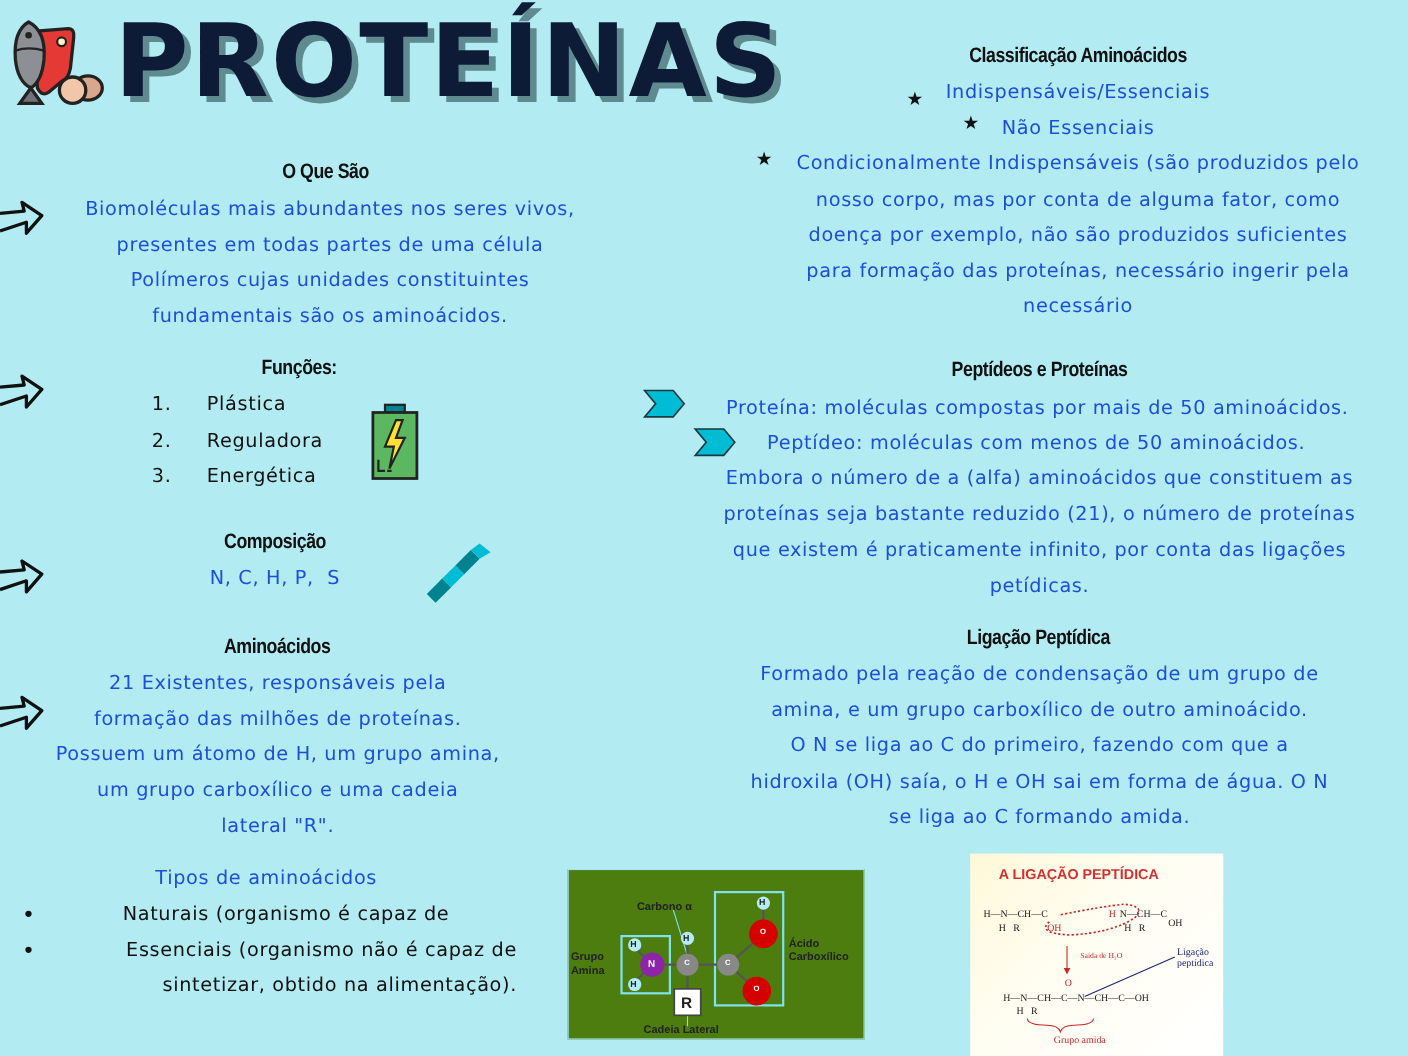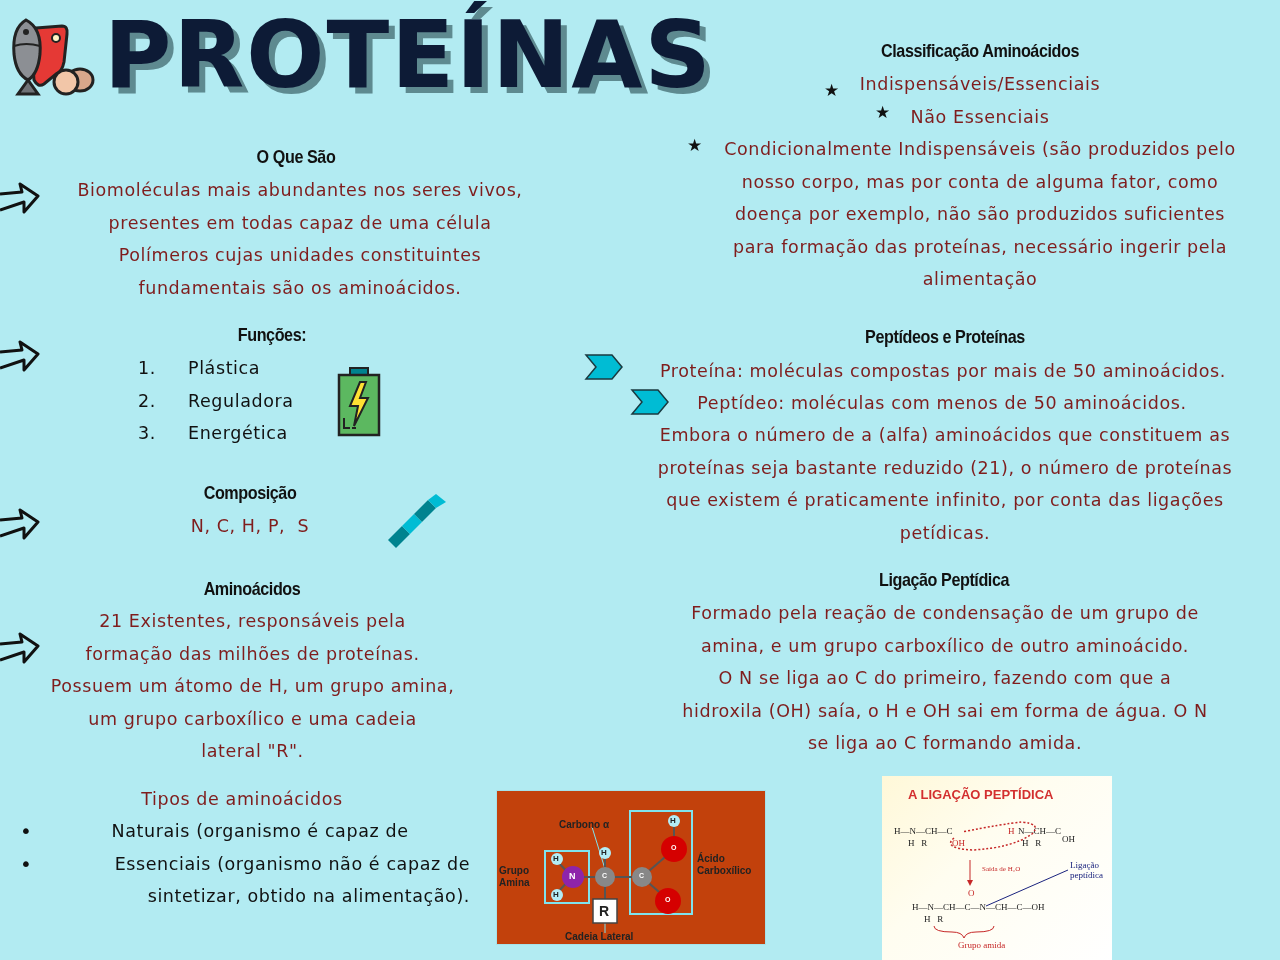--- a/index.html
+++ b/index.html
@@ -28,34 +28,34 @@
     letter-spacing: -0.5px;
     color: #111;
     text-align: center;
     transform: scaleX(0.85);
   }
   .body-text {
     font-family: "DejaVu Sans", sans-serif;
     font-size: 17.5px;
     line-height: 32.5px;
     text-align: center;
-    color: #7f1d1d;
+    color: #1d4ed8;
     letter-spacing: 0.6px;
   }
   .arrow-icon { width: 44px; height: 36px; }
   .star-icon { font-size: 17px; line-height: 1; color: #111; }
   .chev-icon { width: 40px; height: 28px; }
   .fn-row { display: flex; font-size: 17.5px; height: 32.5px; align-items: center; letter-spacing: 0.6px; }
   .fn-num { width: 50px; }
   .fn-label { width: 180px; text-align: left; }
   .bullet-row { display: flex; font-size: 17.5px; line-height: 32.5px; letter-spacing: 0.6px; }
   .bullet { width: 50px; padding-left: 20px; font-size: 20px; }
   .diagram1 {
-    left: 496px; top: 790px; width: 270px; height: 155px;
-    background: #c2410c; border: 1px solid #a6e2ea;
+    left: 516px; top: 790px; width: 270px; height: 155px;
+    background: #4d7c0f; border: 1px solid #a6e2ea;
   }
   .diagram2 {
     left: 882px; top: 776px; width: 230px; height: 184px;
     background: linear-gradient(135deg, #fff8d8 0%, #fffdf0 40%, #ffffff 100%);
   }
   .dtext { position: absolute; font-family: "Liberation Sans", sans-serif; font-weight: bold; font-size: 10px; color: #222; }
   .serif { position: absolute; font-family: "Liberation Serif", serif; font-size: 9px; color: #222; white-space: nowrap; }
 </style>
 </head>
 <body>
@@ -79,21 +79,21 @@
 <div class="abs title">PROTEÍNAS</div>
 
 <div class="abs heading" style="left:196px; top:146px; width:200px;">O Que São</div>
 <div class="abs" style="left:0px; top:180px;">
   <svg class="arrow-icon" viewBox="0 0 44 36">
       <path d="M0 14 L22 12 L20 4 L38 16 L24 32 L24 22 L0 30" fill="none" stroke="#111" stroke-width="3" stroke-linejoin="round"></path>
     </svg>
 </div>
 <div class="abs body-text" style="left:40px; top:174px; width:520px;">
   <div>Biomoléculas mais abundantes nos seres vivos,</div>
-  <div>presentes em todas capaz de uma célula</div>
+  <div>presentes em todas partes de uma célula</div>
   <div>Polímeros cujas unidades constituintes</div>
   <div>fundamentais são os aminoácidos.</div>
 </div>
 
 <div class="abs heading" style="left:172px; top:324px; width:200px;">Funções:</div>
 <div class="abs" style="left:0px; top:338px;">
   <svg class="arrow-icon" viewBox="0 0 44 36">
       <path d="M0 14 L22 12 L20 4 L38 16 L24 32 L24 22 L0 30" fill="none" stroke="#111" stroke-width="3" stroke-linejoin="round"></path>
     </svg>
 </div>
@@ -171,21 +171,21 @@
 <div class="abs star-icon" style="left:824px; top:82px;">★</div>
 <div class="abs body-text" style="left:840px; top:68px; width:280px;">Indispensáveis/Essenciais</div>
 <div class="abs star-icon" style="left:875px; top:104px;">★</div>
 <div class="abs body-text" style="left:890px; top:101px; width:180px;">Não Essenciais</div>
 <div class="abs star-icon" style="left:687px; top:137px;">★</div>
 <div class="abs body-text" style="left:700px; top:133px; width:560px;">
   <div>Condicionalmente Indispensáveis (são produzidos pelo</div>
   <div>nosso corpo, mas por conta de alguma fator, como</div>
   <div>doença por exemplo, não são produzidos suficientes</div>
   <div>para formação das proteínas, necessário ingerir pela</div>
-  <div>alimentação</div>
+  <div>necessário</div>
 </div>
 
 <div class="abs heading" style="left:795px; top:326px; width:300px;">Peptídeos e Proteínas</div>
 <div class="abs" style="left:584px; top:353px;">
   <svg class="chev-icon" viewBox="0 0 40 28">
       <path d="M2 2 L28 2 L38 14 L28 26 L2 26 L12 14 Z" fill="#00bcd4" stroke="#1a3a40" stroke-width="1.5"></path>
     </svg>
 </div>
 <div class="abs body-text" style="left:628px; top:355px; width:630px;">Proteína: moléculas compostas por mais de 50 aminoácidos.</div>
 <div class="abs" style="left:630px; top:388px;">

